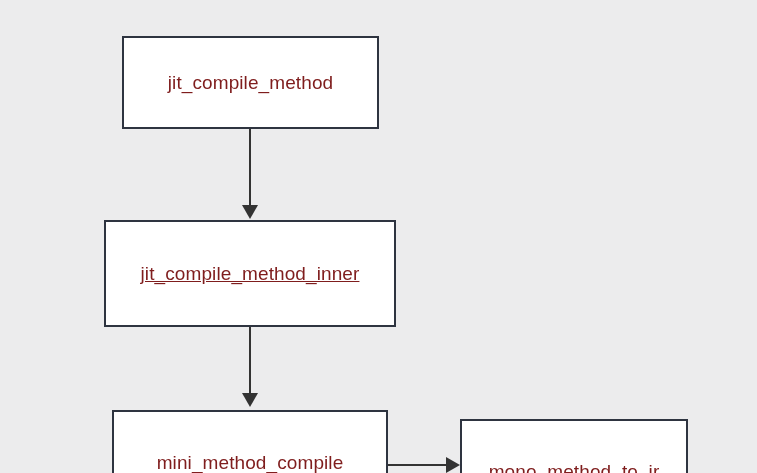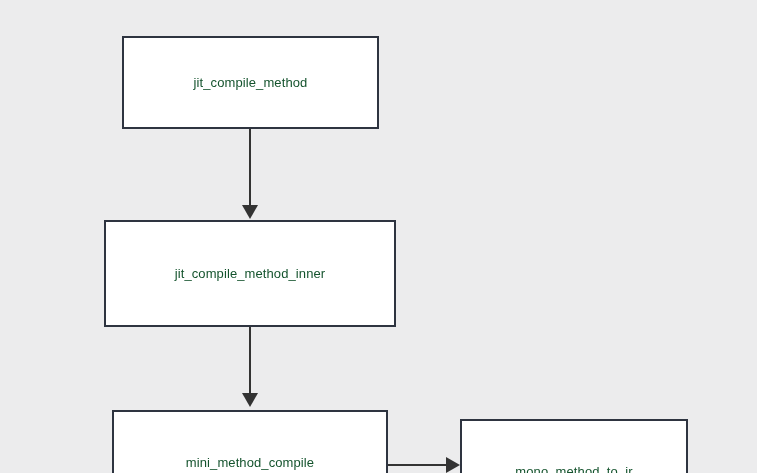--- a/index.html
+++ b/index.html
@@ -17,22 +17,22 @@
   }
   .node {
     position: absolute;
     box-sizing: border-box;
     background: #ffffff;
     border: 2px solid #2e3440;
     display: flex;
     align-items: center;
     justify-content: center;
     text-align: center;
-    color: #14532d;
-    font-size: 13px;
+    color: #7f1d1d;
+    font-size: 19px;
     line-height: 26px;
     font-weight: 400;
     letter-spacing: 0.1px;
     white-space: pre-line;
   }
   .node-label {
     display: block;
     padding: 0 6px;
   }
   .edge {
@@ -68,21 +68,21 @@
   <div class="edge edge-v" style="left:249px; top:327px; height:68px;"></div>
   <div class="arrowhead arrowhead-down" style="left:242px; top:393px;"></div>
 
   <div class="edge edge-h" style="left:388px; top:464px; width:60px;"></div>
   <div class="arrowhead arrowhead-right" style="left:446px; top:457px;"></div>
 
   <div class="node" style="left:122px; top:36px; width:257px; height:93px;">
     <span class="node-label">jit_compile_method</span>
   </div>
 
-  <div class="node" style="left:104px; top:220px; width:292px; height:107px;">
+  <div class="node" style="left:104px; top:220px; width:292px; height:107px;text-decoration:underline;">
     <span class="node-label">jit_compile_method_inner</span>
   </div>
 
   <div class="node" style="left:112px; top:410px; width:276px; height:105px;">
     <span class="node-label">mini_method_compile</span>
   </div>
 
   <div class="node" style="left:460px; top:419px; width:228px; height:105px;">
     <span class="node-label">mono_method_to_ir</span>
   </div>

